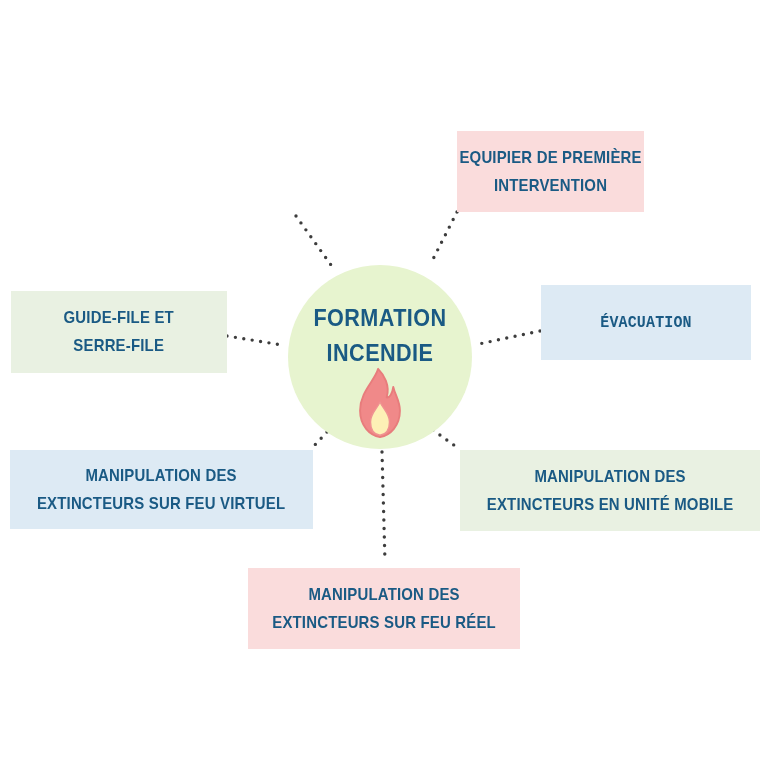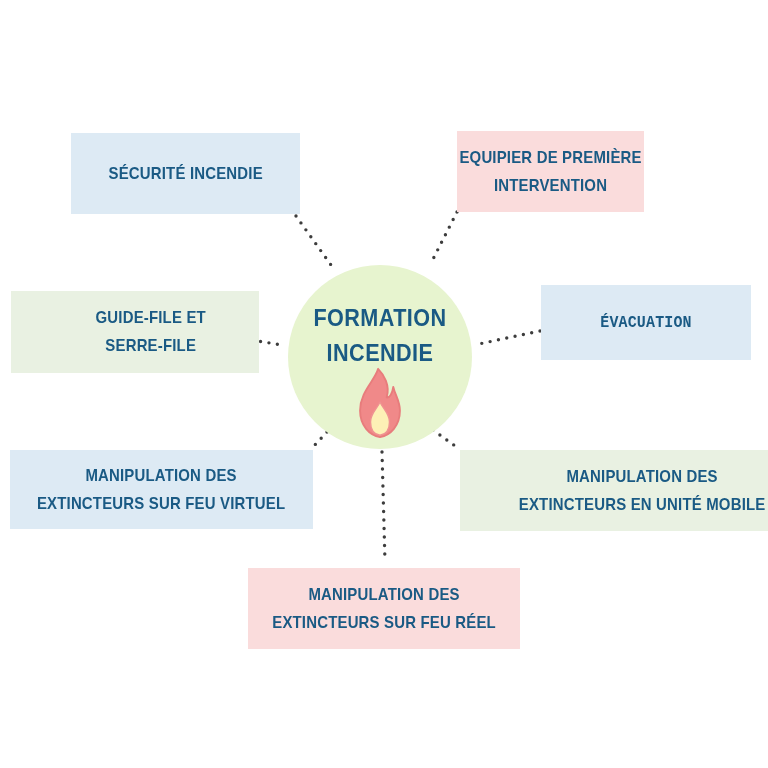--- a/index.html
+++ b/index.html
@@ -35,21 +35,21 @@
     display: block;
     white-space: pre;
     text-align: center;
     font-size: 17px;
     line-height: 1.62;
     letter-spacing: 0.2px;
     transform: scaleX(0.88);
   }
   .c-blue  { background: var(--box-blue,  #ddeaf4); }
   .c-pink  { background: var(--box-pink,  #fadcdc); }
-  .c-green { background: var(--box-green, #e9f1e2); padding-left: 32px; }
+  .c-green { background: var(--box-green, #e9f1e2); }
 
   .n1 { left: 71px;  top: 133px; width: 229px; height: 81px; }
   .n2 { left: 457px; top: 131px; width: 187px; height: 81px; }
   .n3 { left: 11px;  top: 291px; width: 216px; height: 82px; }
   .n4 { left: 541px; top: 285px; width: 210px; height: 75px; font-family: Liberation Mono, monospace; }
   .n5 { left: 10px;  top: 450px; width: 303px; height: 79px; }
   .n6 { left: 460px; top: 450px; width: 300px; height: 81px; }
   .n7 { left: 248px; top: 568px; width: 272px; height: 81px; }
 
   .center-circle {
@@ -108,23 +108,20 @@
 
   <div class="center-circle">
     <div class="center-title">FORMATION
 INCENDIE</div>
     <svg class="flame" viewBox="0 0 60 78" aria-hidden="true">
       <path class="outer" d="M28 3 C25 15, 9 27, 9 47 C9 63, 19 73, 30 75 C41 73, 51 63, 51 47 C51 37, 46 31, 44 22 C43 29, 40 34, 37 33 C41 21, 34 9, 28 3 Z"></path>
       <path class="inner" d="M30 38 C27 45, 20 50, 20 59 C20 67, 24 72, 30 73 C36 72, 40 67, 40 59 C40 50, 33 45, 30 38 Z"></path>
     </svg>
   </div>
 
-  <div class="node n1 c-blue">
-    <span class="label">SÉCURITÉ INCENDIE</span>
-  </div>
 
   <div class="node n2 c-pink">
     <span class="label">EQUIPIER DE PREMIÈRE
 INTERVENTION</span>
   </div>
 
   <div class="node n3 c-green">
     <span class="label">GUIDE-FILE ET
 SERRE-FILE</span>
   </div>

